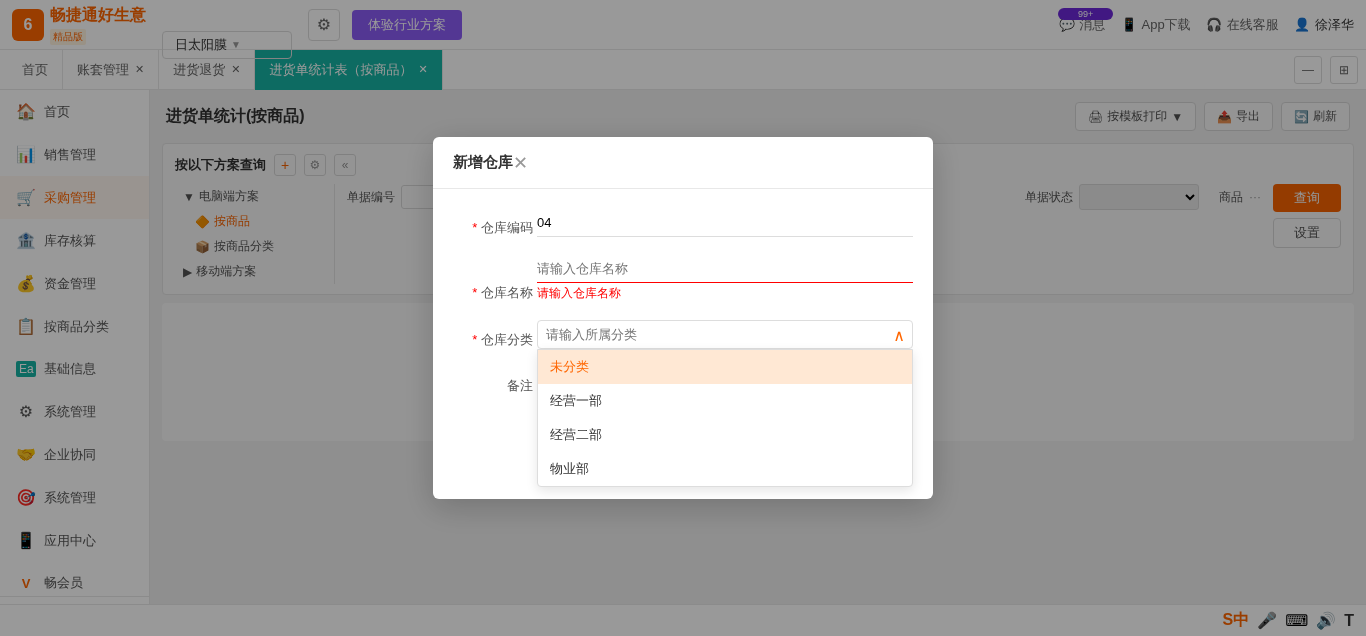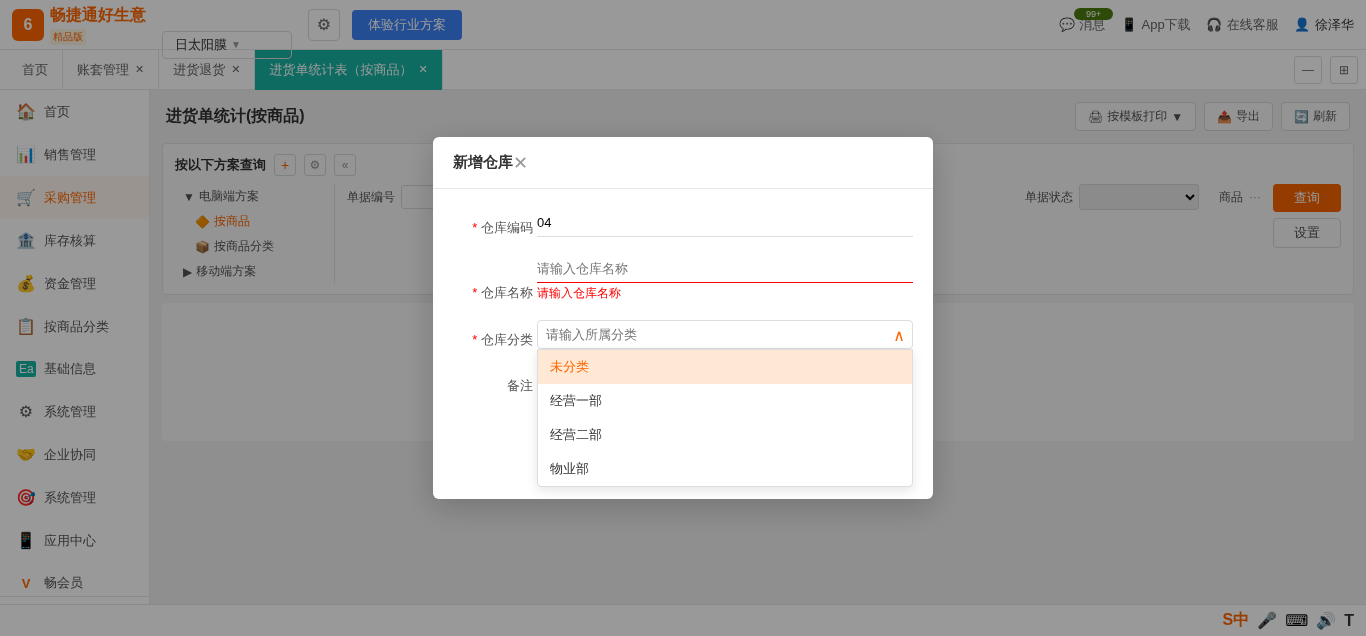--- a/index.html
+++ b/index.html
@@ -45,38 +45,38 @@
       flex: 1; margin-left: 16px;
     }
     .gear-btn {
       width: 32px; height: 32px;
       background: none; border: 1px solid #ddd;
       border-radius: 4px; cursor: pointer;
       display: flex; align-items: center; justify-content: center;
       color: #666; font-size: 16px;
     }
     .trial-btn {
-      background: #3b82f6; color: #fff;
+      background: #8b5cf6; color: #fff;
       border: none; border-radius: 4px;
       padding: 6px 16px; cursor: pointer;
       font-size: 13px;
     }
     .header-right {
       display: flex; align-items: center; gap: 16px;
       margin-left: auto;
     }
     .header-right-item {
       display: flex; align-items: center; gap: 4px;
       color: #666; font-size: 13px; cursor: pointer;
       position: relative;
     }
     .badge-99 {
       position: absolute; top: -8px; right: -8px;
-      background: #4d7c0f; color: #fff; font-size: 9px;
-      border-radius: 8px; padding: 1px 12px;
+      background: #6d28d9; color: #fff; font-size: 9px;
+      border-radius: 8px; padding: 1px 20px;
     }
     .user-name { color: #333; font-size: 13px; }
 
     
     .tab-bar {
       height: 40px;
       background: #fff;
       display: flex;
       align-items: center;
       border-bottom: 1px solid #e8e8e8;

